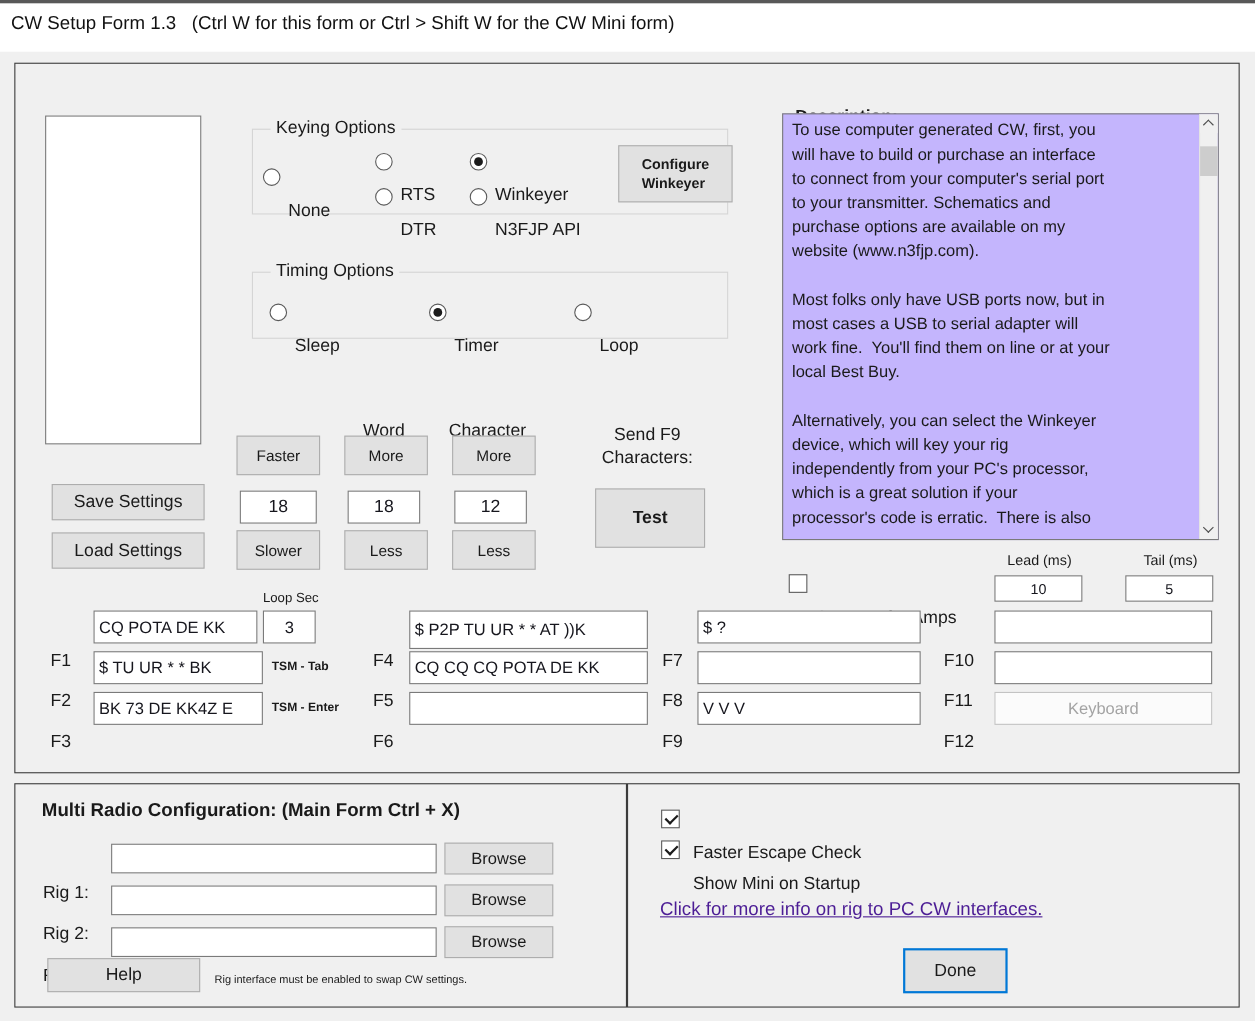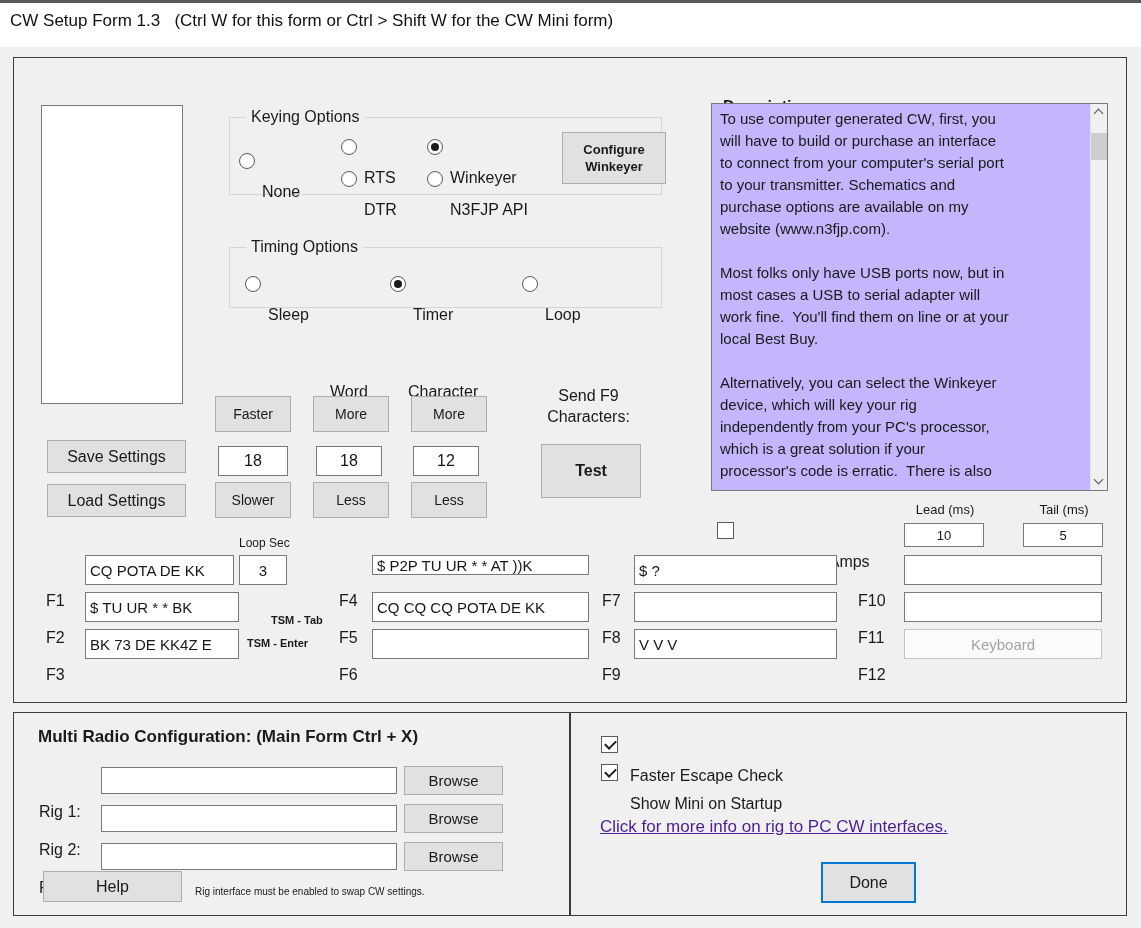--- a/index.html
+++ b/index.html
@@ -8,21 +8,21 @@
   .page { position:relative; width:1141px; height:928px; background:#fff; overflow:hidden; }
   .abs { position:absolute; }
   .topstrip { left:0; top:0; width:1141px; height:3px; background:#585858; }
   .title { left:10px; top:11px; font-size:17px; white-space:pre; color:#111; }
   .graybg { left:0; top:47px; width:1141px; height:881px; background:#f0f0f0; }
   .panel { border:1px solid #3c3c3c; background:#f0f0f0; }
   .lbl { font-size:16px; white-space:pre;margin-top:32px; }
   .bold { font-weight:bold; }
   .btn { background:#e1e1e1; border:1px solid #adadad; display:flex; align-items:center;
          justify-content:center; font-family:"Liberation Sans",sans-serif; font-size:16px;
-         color:#1a1a1a; cursor:default; text-align:center; }
+         color:#1a1a1a; cursor:default; text-align:left; }
   .tbox { background:#fff; border:1px solid #7a7a7a; font-family:"Liberation Sans",sans-serif;
           font-size:15px; color:#16161d; padding:0 4px; outline:none; }
   .center { text-align:center; }
   .group { border:1px solid #d5d5d5; }
   .legend { position:absolute; top:-10px; left:16px; background:#f0f0f0; padding:0 5px;
             font-size:16px; white-space:pre; }
   .radio { width:16px; height:16px; border:1px solid #5a5a5a; border-radius:50%;
            background:#fff; display:inline-block; }
   .radio.on::after { content:''; position:absolute; left:3px; top:3px; width:8px; height:8px;
            border-radius:50%; background:#1c1c1c; }
@@ -141,27 +141,27 @@
     <div class="abs" style="left:1010px; top:444px; width:80px; text-align:center; font-size:13px;">Tail (ms)</div>
     <input class="abs tbox center" style="left: 1009px; top: 465px; width: 80px; height: 24px; font-size: 13px;" value="5">
 
     <div class="abs" style="left:225px; top:478px; font-size:12px; white-space:pre;">Loop Sec</div>
     <input class="abs tbox center" style="left: 225px; top: 497px; width: 48px; height: 30px;" value="3">
 
     <span class="abs lbl" style="left:32px; top:502px;">F1</span>
     <input class="abs tbox" style="left: 71px; top: 497px; width: 149px; height: 30px;" value="CQ POTA DE KK">
     <span class="abs lbl" style="left:32px; top:539px;">F2</span>
     <input class="abs tbox" style="left: 71px; top: 534px; width: 154px; height: 30px;" value="$ TU UR * * BK">
-    <span class="abs small-bold" style="left:233px; top:556px;margin-left:24px;">TSM - Tab</span>
+    <span class="abs small-bold" style="left:233px; top:542px;">TSM - Tab</span>
     <span class="abs lbl" style="left:32px; top:576px;">F3</span>
     <input class="abs tbox" style="left: 71px; top: 571px; width: 154px; height: 30px;" value="BK 73 DE KK4Z E">
     <span class="abs small-bold" style="left:233px; top:579px;">TSM - Enter</span>
 
     <span class="abs lbl" style="left:325px; top:502px;">F4</span>
-    <input class="abs tbox" style="left: 358px; top: 497px; width: 217px; height: 20px;" value="$ P2P TU UR * * AT ))K">
+    <input class="abs tbox" style="left: 358px; top: 497px; width: 217px; height: 35px;" value="$ P2P TU UR * * AT ))K">
     <span class="abs lbl" style="left:325px; top:539px;">F5</span>
     <input class="abs tbox" style="left: 358px; top: 534px; width: 217px; height: 30px;" value="CQ CQ CQ POTA DE KK">
     <span class="abs lbl" style="left:325px; top:576px;">F6</span>
     <input class="abs tbox" style="left: 358px; top: 571px; width: 217px; height: 30px;" value="">
 
     <span class="abs lbl" style="left:588px; top:502px;">F7</span>
     <input class="abs tbox" style="left: 620px; top: 497px; width: 203px; height: 30px;" value="$ ?">
     <span class="abs lbl" style="left:588px; top:539px;">F8</span>
     <input class="abs tbox" style="left: 620px; top: 534px; width: 203px; height: 30px;" value="">
     <span class="abs lbl" style="left:588px; top:576px;">F9</span>

